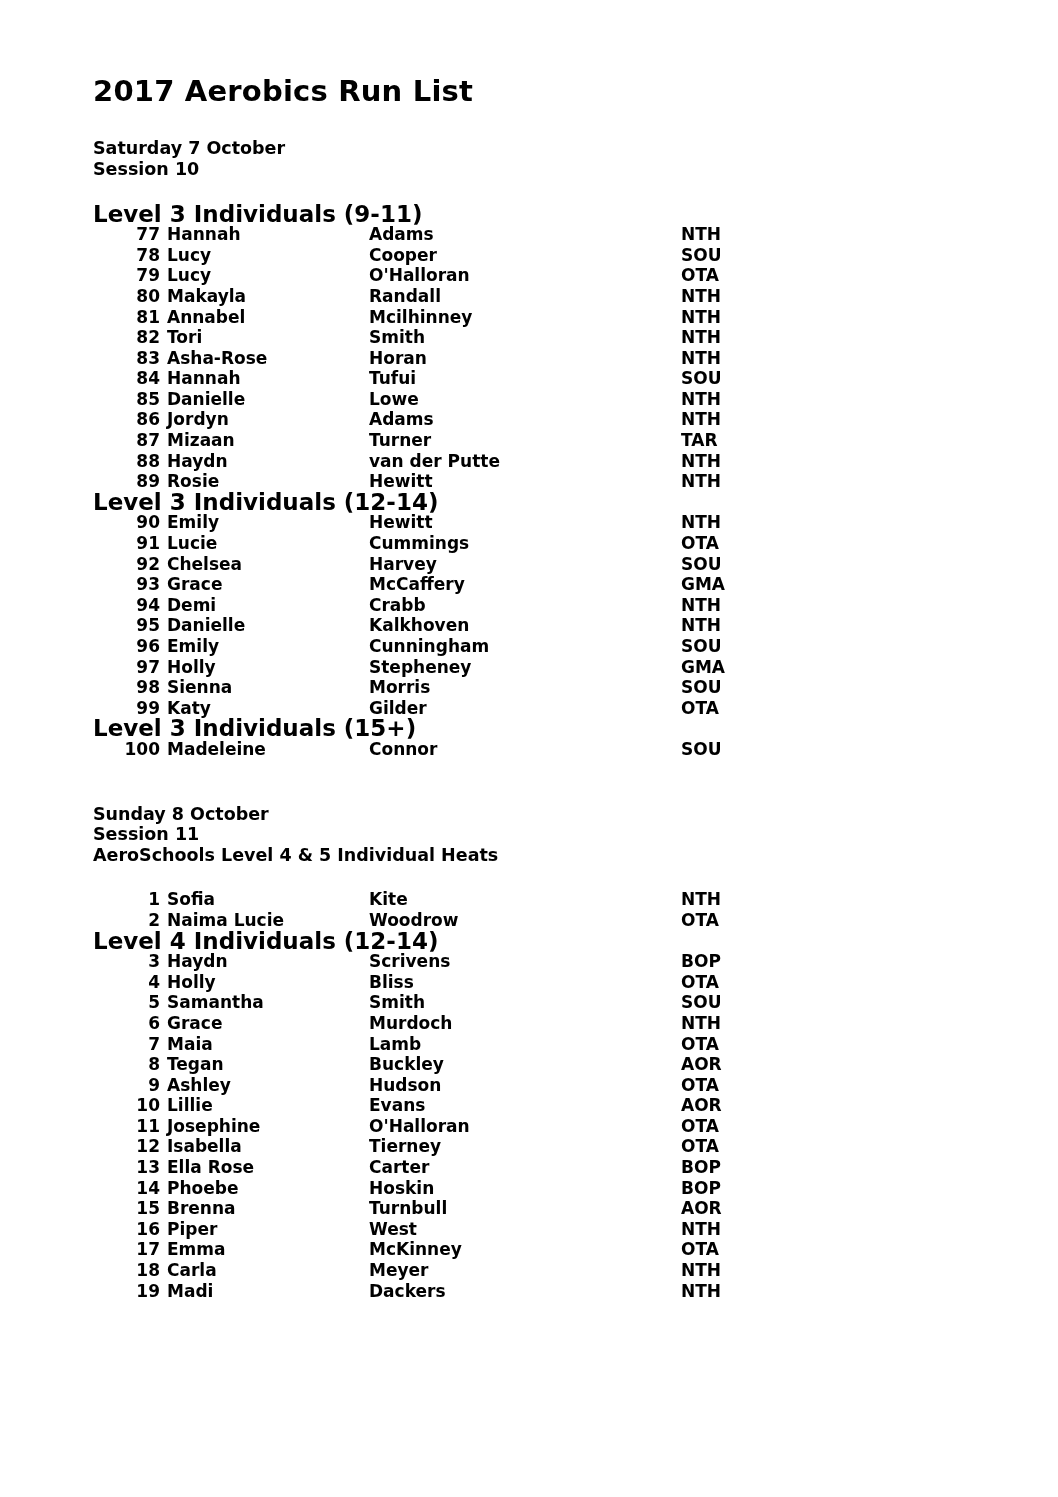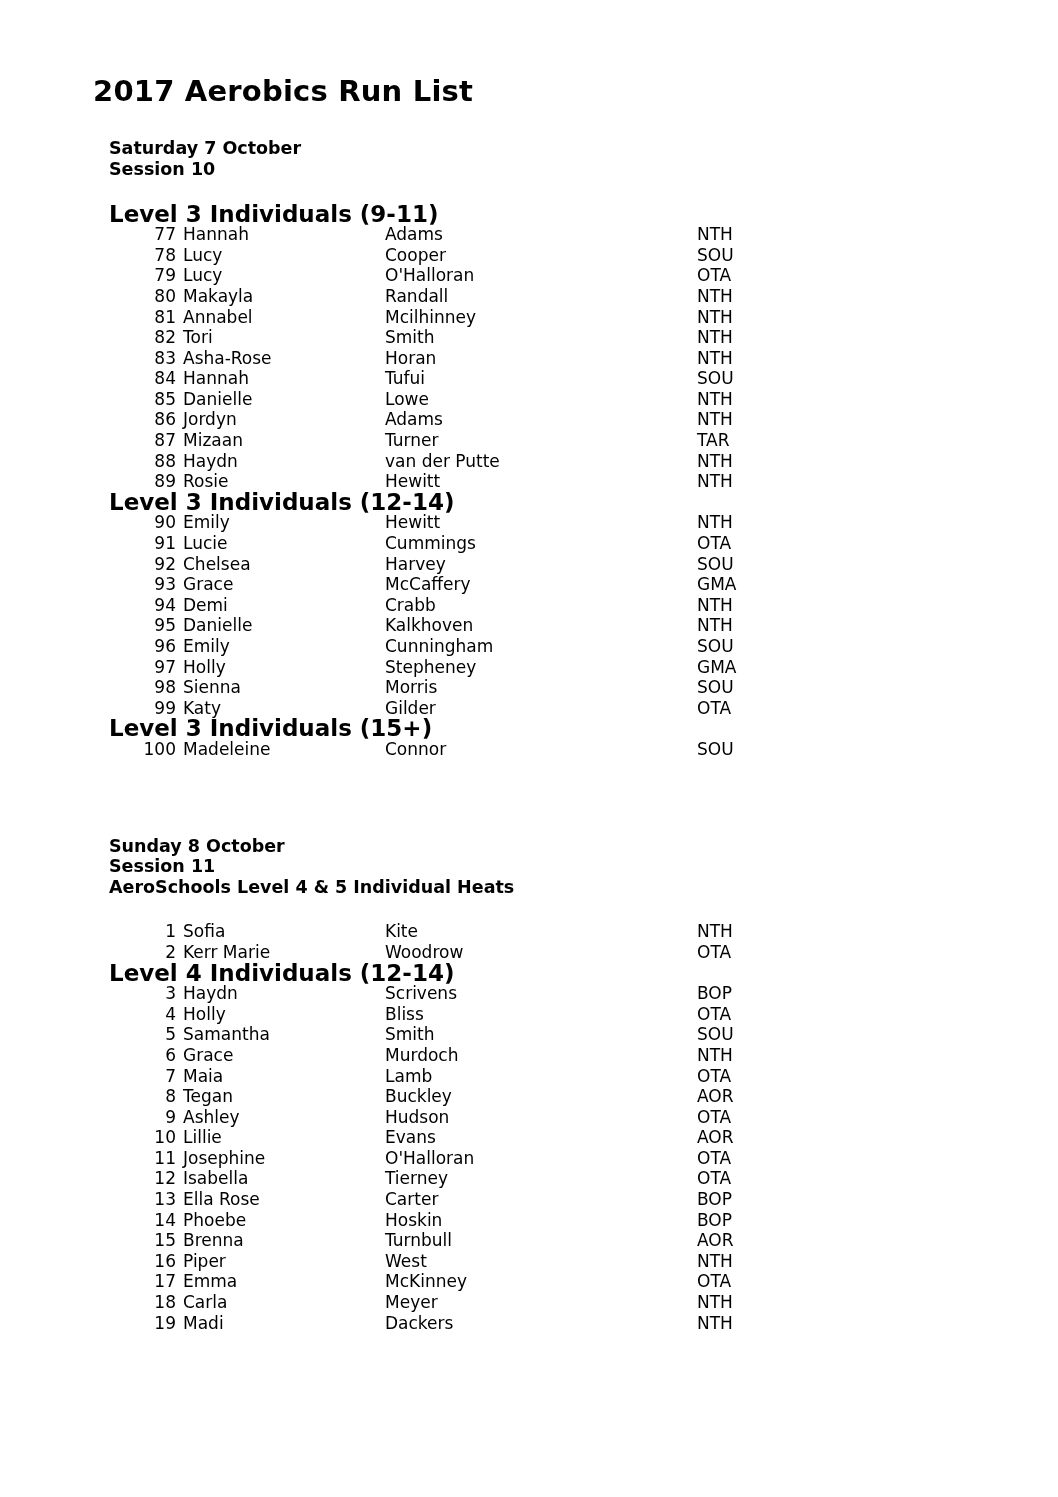--- a/index.html
+++ b/index.html
@@ -22,21 +22,21 @@
     padding: 75px 93px 0 93px;
   }
   .doc-title {
     font-size: 29px;
     font-weight: bold;
     letter-spacing: 0.2px;
     line-height: 1.15;
     margin: 0 0 30px 0;
   }
   .day-block {
-    margin: 16px;
+    margin: 0;
   }
   .day-heading-line {
     font-size: 17.5px;
     font-weight: bold;
     line-height: 20.6px;
     white-space: pre;
   }
   .group-heading {
     font-size: 23px;
     font-weight: bold;
@@ -69,20 +69,21 @@
     position: absolute;
     left: 276px;
   }
   .col-region {
     position: absolute;
     left: 588px;
   }
   .rows-wrap {
     position: relative;
     margin: 0;
+    font-weight: bold;
   }
 </style>
 </head>
 <body>
 
 <div class="page">
 
   <h1 class="doc-title">2017 Aerobics Run List</h1>
 
   <div id="days-container">
@@ -125,21 +126,21 @@
         </div>
       </div>
       <div class="spacer-between-days"></div>
       <div class="day-block">
         <div class="day-heading-line">Sunday 8 October</div>
         <div class="day-heading-line">Session 11</div>
         <div class="day-heading-line">AeroSchools Level 4 &amp; 5 Individual Heats</div>
         <div class="spacer-after-dayhead"></div>
         <div class="rows-wrap">
           <div class="entry-row"><span class="col-num">1</span><span class="col-first">Sofia</span><span class="col-last">Kite</span><span class="col-region">NTH</span></div>
-          <div class="entry-row"><span class="col-num">2</span><span class="col-first">Kerr Marie</span><span class="col-last">Woodrow</span><span class="col-region">OTA</span></div>
+          <div class="entry-row"><span class="col-num">2</span><span class="col-first">Naima Lucie</span><span class="col-last">Woodrow</span><span class="col-region">OTA</span></div>
         </div>
         <div class="group-heading">Level 4 Individuals (12-14)</div>
         <div class="rows-wrap">
           <div class="entry-row"><span class="col-num">3</span><span class="col-first">Haydn</span><span class="col-last">Scrivens</span><span class="col-region">BOP</span></div>
           <div class="entry-row"><span class="col-num">4</span><span class="col-first">Holly</span><span class="col-last">Bliss</span><span class="col-region">OTA</span></div>
           <div class="entry-row"><span class="col-num">5</span><span class="col-first">Samantha</span><span class="col-last">Smith</span><span class="col-region">SOU</span></div>
           <div class="entry-row"><span class="col-num">6</span><span class="col-first">Grace</span><span class="col-last">Murdoch</span><span class="col-region">NTH</span></div>
           <div class="entry-row"><span class="col-num">7</span><span class="col-first">Maia</span><span class="col-last">Lamb</span><span class="col-region">OTA</span></div>
           <div class="entry-row"><span class="col-num">8</span><span class="col-first">Tegan</span><span class="col-last">Buckley</span><span class="col-region">AOR</span></div>
           <div class="entry-row"><span class="col-num">9</span><span class="col-first">Ashley</span><span class="col-last">Hudson</span><span class="col-region">OTA</span></div>

